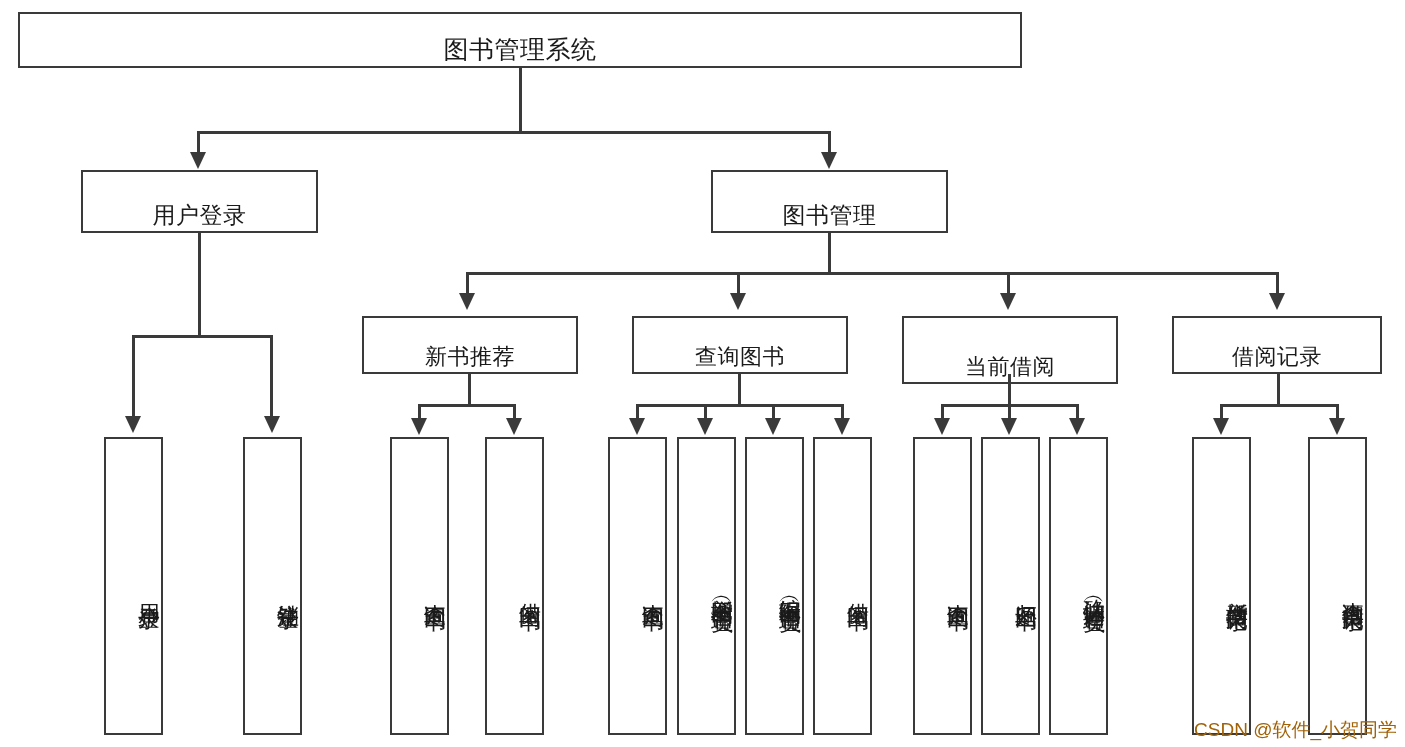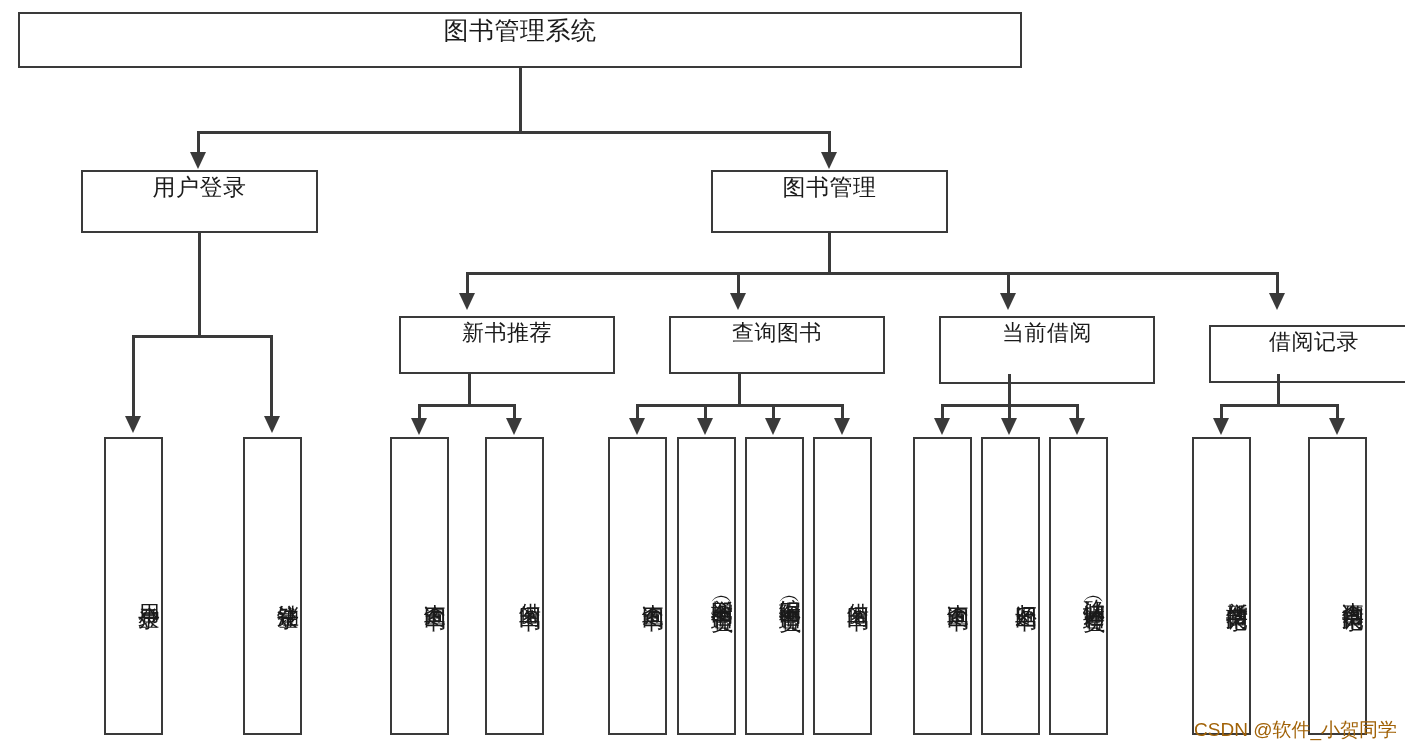--- a/index.html
+++ b/index.html
@@ -18,34 +18,33 @@
     overflow: hidden;
   }
 
   
   .node {
     position: absolute;
     box-sizing: border-box;
     border: 2.5px solid #3a3a3a;
     background: #ffffff;
     display: flex;
-    align-items: flex-start;
+    align-items: flex-end;
     justify-content: center;
     color: #1a1a1a;
     letter-spacing: 0.5px;
   }
   .node.root {
     font-size: 25px;
   }
   .node.lvl2 {
     font-size: 23px;
   }
   .node.lvl3 {
     font-size: 22px;
-    margin-left: 37px;
   }
   .node.leaf {
     font-size: 22px;
     writing-mode: vertical-rl;
     text-orientation: upright;
     align-items: flex-start;
     justify-content: center;
     padding-top: 8px;
     line-height: 1.08;
     letter-spacing: 2px;
@@ -136,21 +135,21 @@
 
   <div class="node lvl3" style="left:362px; top:316px; width:216px; height:58px;">
     <span>新书推荐</span>
   </div>
   <div class="node lvl3" style="left:632px; top:316px; width:216px; height:58px;">
     <span>查询图书</span>
   </div>
   <div class="node lvl3" style="left:902px; top:316px; width:216px; height:68px;font-family:Liberation Serif, serif;">
     <span>当前借阅</span>
   </div>
-  <div class="node lvl3" style="left:1172px; top:325px; width:210px; height:58px;">
+  <div class="node lvl3" style="left:1172px; top:316px; width:210px; height:58px;">
     <span>借阅记录</span>
   </div>
 
   <div class="vline" style="left:468px; top:374px; width:3px; height:32px;"></div>
   <div class="hline" style="left:418px; top:404px; width:98px; height:3px;"></div>
   <div class="vline" style="left:418px; top:404px; width:3px; height:16px;"></div>
   <div class="arrow" style="left:411px; top:418px;"></div>
   <div class="vline" style="left:513px; top:404px; width:3px; height:16px;"></div>
   <div class="arrow" style="left:506px; top:418px;"></div>
 

